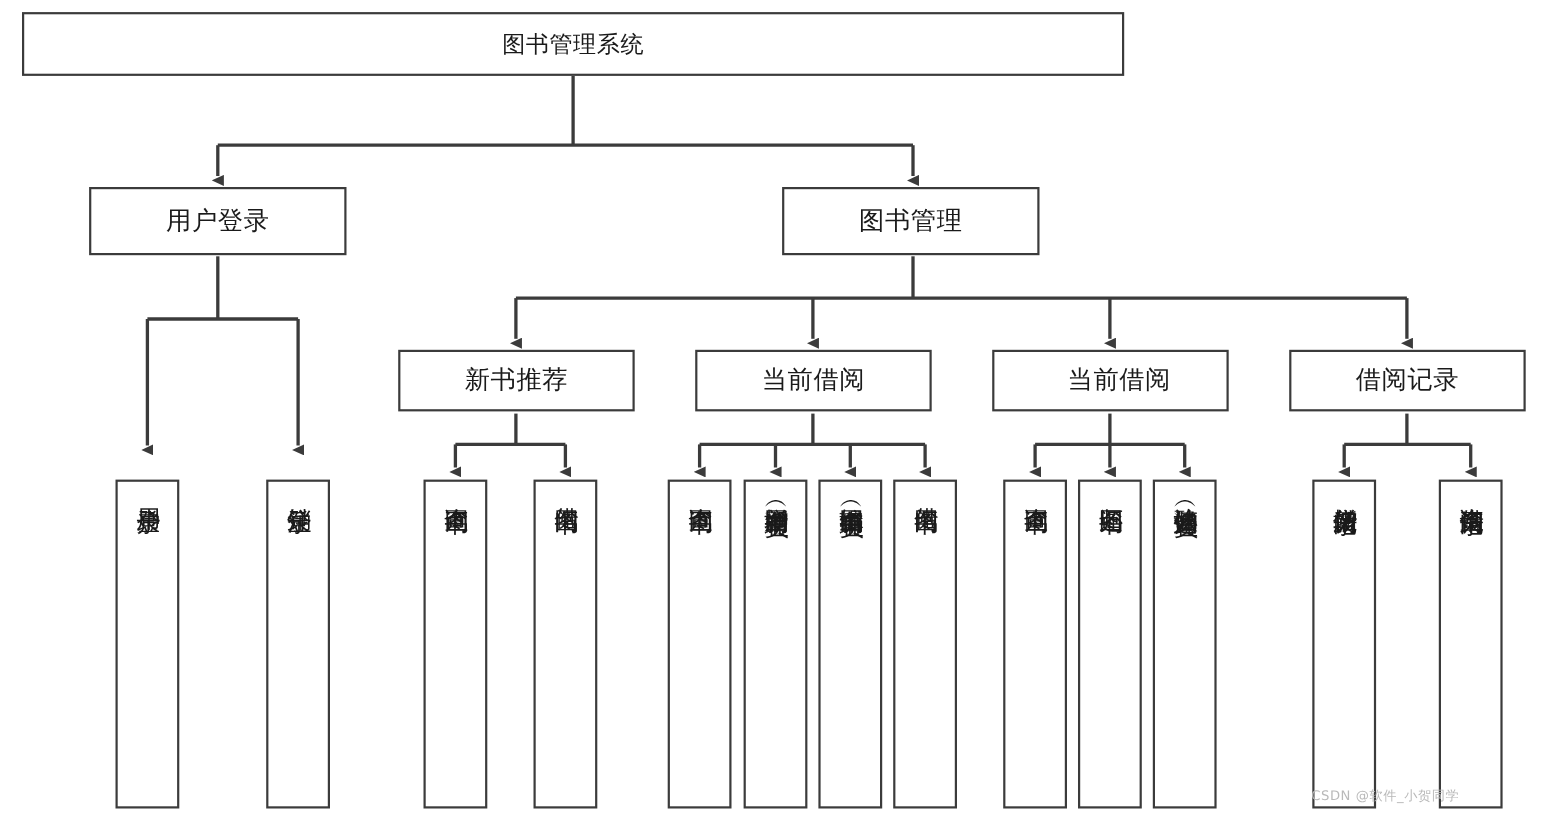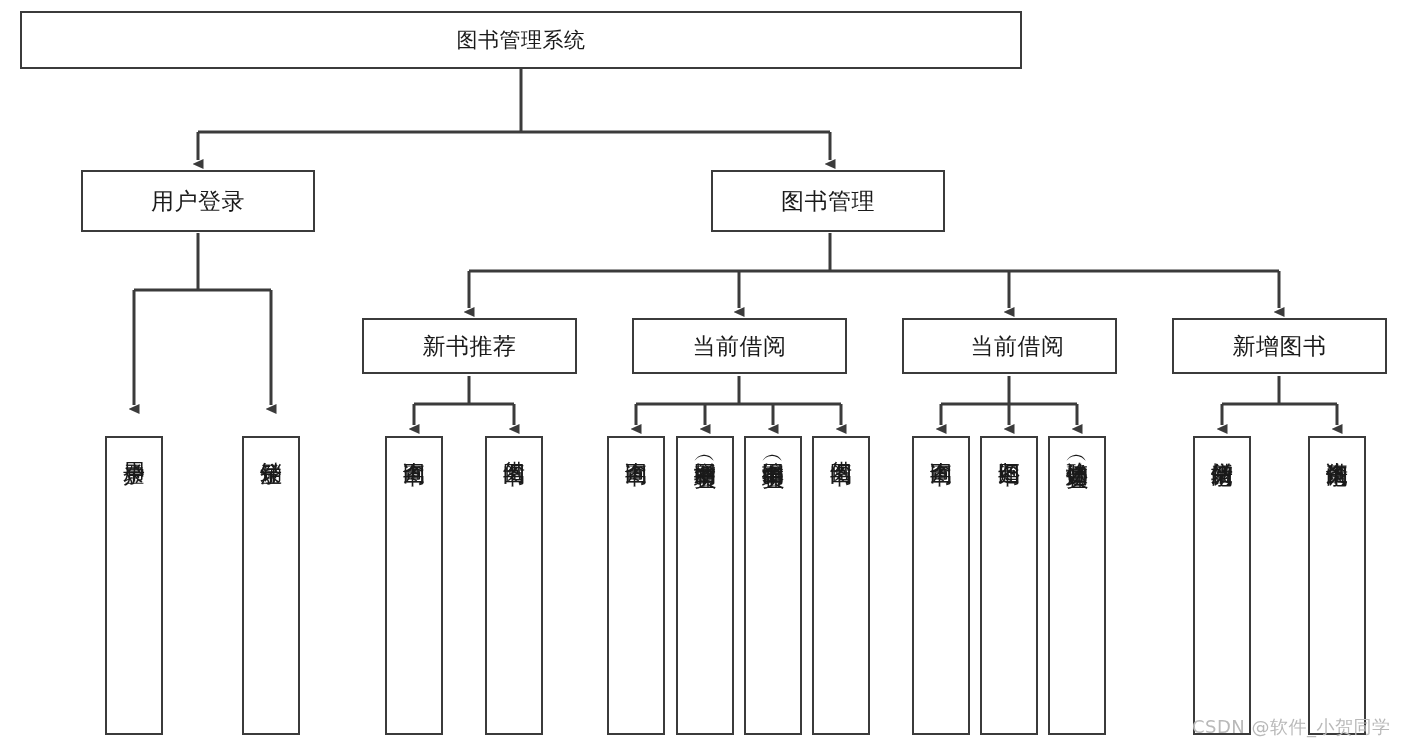--- a/index.html
+++ b/index.html
@@ -56,21 +56,21 @@
     line-height: 1.28;
     writing-mode: vertical-rl;
     text-orientation: upright;
     -webkit-writing-mode: vertical-rl;
     letter-spacing: 1px;
     white-space: nowrap;
     display: block;
   }
   .watermark {
     position: absolute;
-    font-size: 18px;
+    font-size: 12px;
     color: #b9b9b9;
     letter-spacing: 0.5px;
     white-space: nowrap;
     user-select: none;
   }
 </style>
 </head>
 <body>
 
 <div id="canvas">
@@ -143,21 +143,21 @@
 
   <div class="node node-h" style="left:632px; top:318px; width:215px; height:56px;">
     <span class="label">当前借阅</span>
   </div>
 
   <div class="node node-h" style="left:902px; top:318px; width:215px; height:56px;padding-left:16px;">
     <span class="label">当前借阅</span>
   </div>
 
   <div class="node node-h" style="left:1172px; top:318px; width:215px; height:56px;">
-    <span class="label">新增图书</span>
+    <span class="label">借阅记录</span>
   </div>
 
   <div class="node node-v" style="left:105px; top:436px; width:58px; height:299px;">
     <span class="label">用户登录</span>
   </div>
 
   <div class="node node-v" style="left:242px; top:436px; width:58px; height:299px;">
     <span class="label">注销登录</span>
   </div>
 

